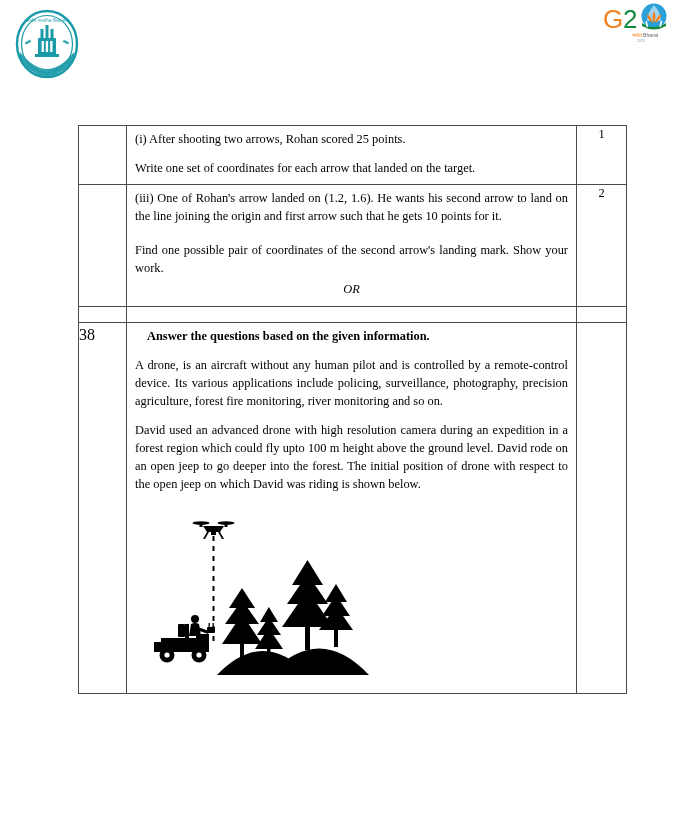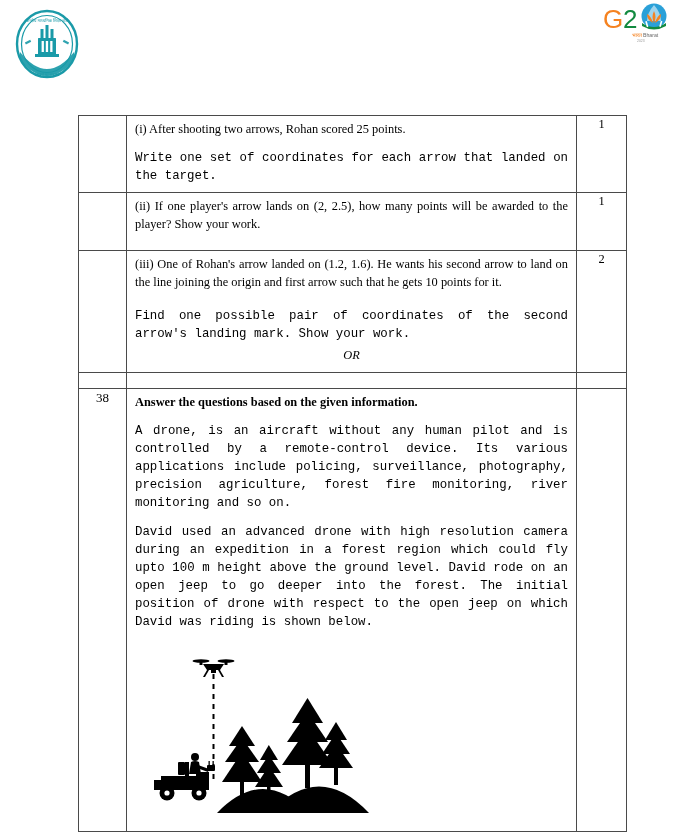--- a/index.html
+++ b/index.html
@@ -42,58 +42,57 @@
     right: 10px;
     top: 46px;
     width: 88px;
     height: 44px;
   }
 
   
   .qtable {
     position: absolute;
     left: 78px;
-    top: 115px;
+    top: 125px;
     width: 548px;
     border-collapse: collapse;
     table-layout: fixed;
     font-size: 12.4px;
     line-height: 1.45;
   }
   .qtable td {
     border: 1px solid #4a4a4a;
     vertical-align: top;
     padding: 0;
   }
   .col-num   { width: 48px; }
   .col-body  { width: 450px; }
   .col-marks { width: 50px; }
 
   .cell-pad {
     padding: 5px 8px 6px 8px;
   }
   .cell-num {
-    text-align: center;
     padding-top: 7px;
-    font-size: 13px;
+    font-size: 16px;
     margin-left: 48px;
   }
   .cell-marks {
     text-align: center;
     padding-top: 6px;
     font-size: 12.4px;
   }
   .para {
     margin: 0;
     text-align: justify;
     text-justify: inter-word;
   }
-  .para + .para { margin-top: 11px; font-family: Liberation Mono, monospace; }
+  .para + .para { margin-top: 11px; }
   .para.tight + .para.tight { margin-top: 16px; }
-  .bold { font-weight: bold; }
+  .bold { font-weight: bold; margin-left: 12px; }
   .or-line {
     text-align: center;
     margin: 3px 0 1px 0;
     font-style: italic;
   }
   .spacer-row td { height: 15px; }
 
   
   .illus-wrap {
     margin: 18px 0 0 16px;
@@ -171,29 +170,20 @@
       <td class="cell-num"></td>
       <td>
         <div class="cell-pad">
           <p class="para">(i) After shooting two arrows, Rohan scored 25 points.</p>
           <p class="para">Write one set of coordinates for each arrow that landed on the target.</p>
         </div>
       </td>
       <td class="cell-marks">1</td>
     </tr>
 
-    <tr>
-      <td class="cell-num"></td>
-      <td>
-        <div class="cell-pad" style="padding-bottom:16px;">
-          <p class="para">(ii) If one player's arrow lands on (2, 2.5), how many points will be awarded to the player? Show your work.</p>
-        </div>
-      </td>
-      <td class="cell-marks">1</td>
-    </tr>
 
     <tr>
       <td class="cell-num"></td>
       <td>
         <div class="cell-pad">
           <p class="para tight">(iii) One of Rohan's arrow landed on (1.2, 1.6). He wants his second arrow to land on the line joining the origin and first arrow such that he gets 10 points for it.</p>
           <p class="para tight">Find one possible pair of coordinates of the second arrow's landing mark. Show your work.</p>
           <p class="or-line">OR</p>
         </div>
       </td>

